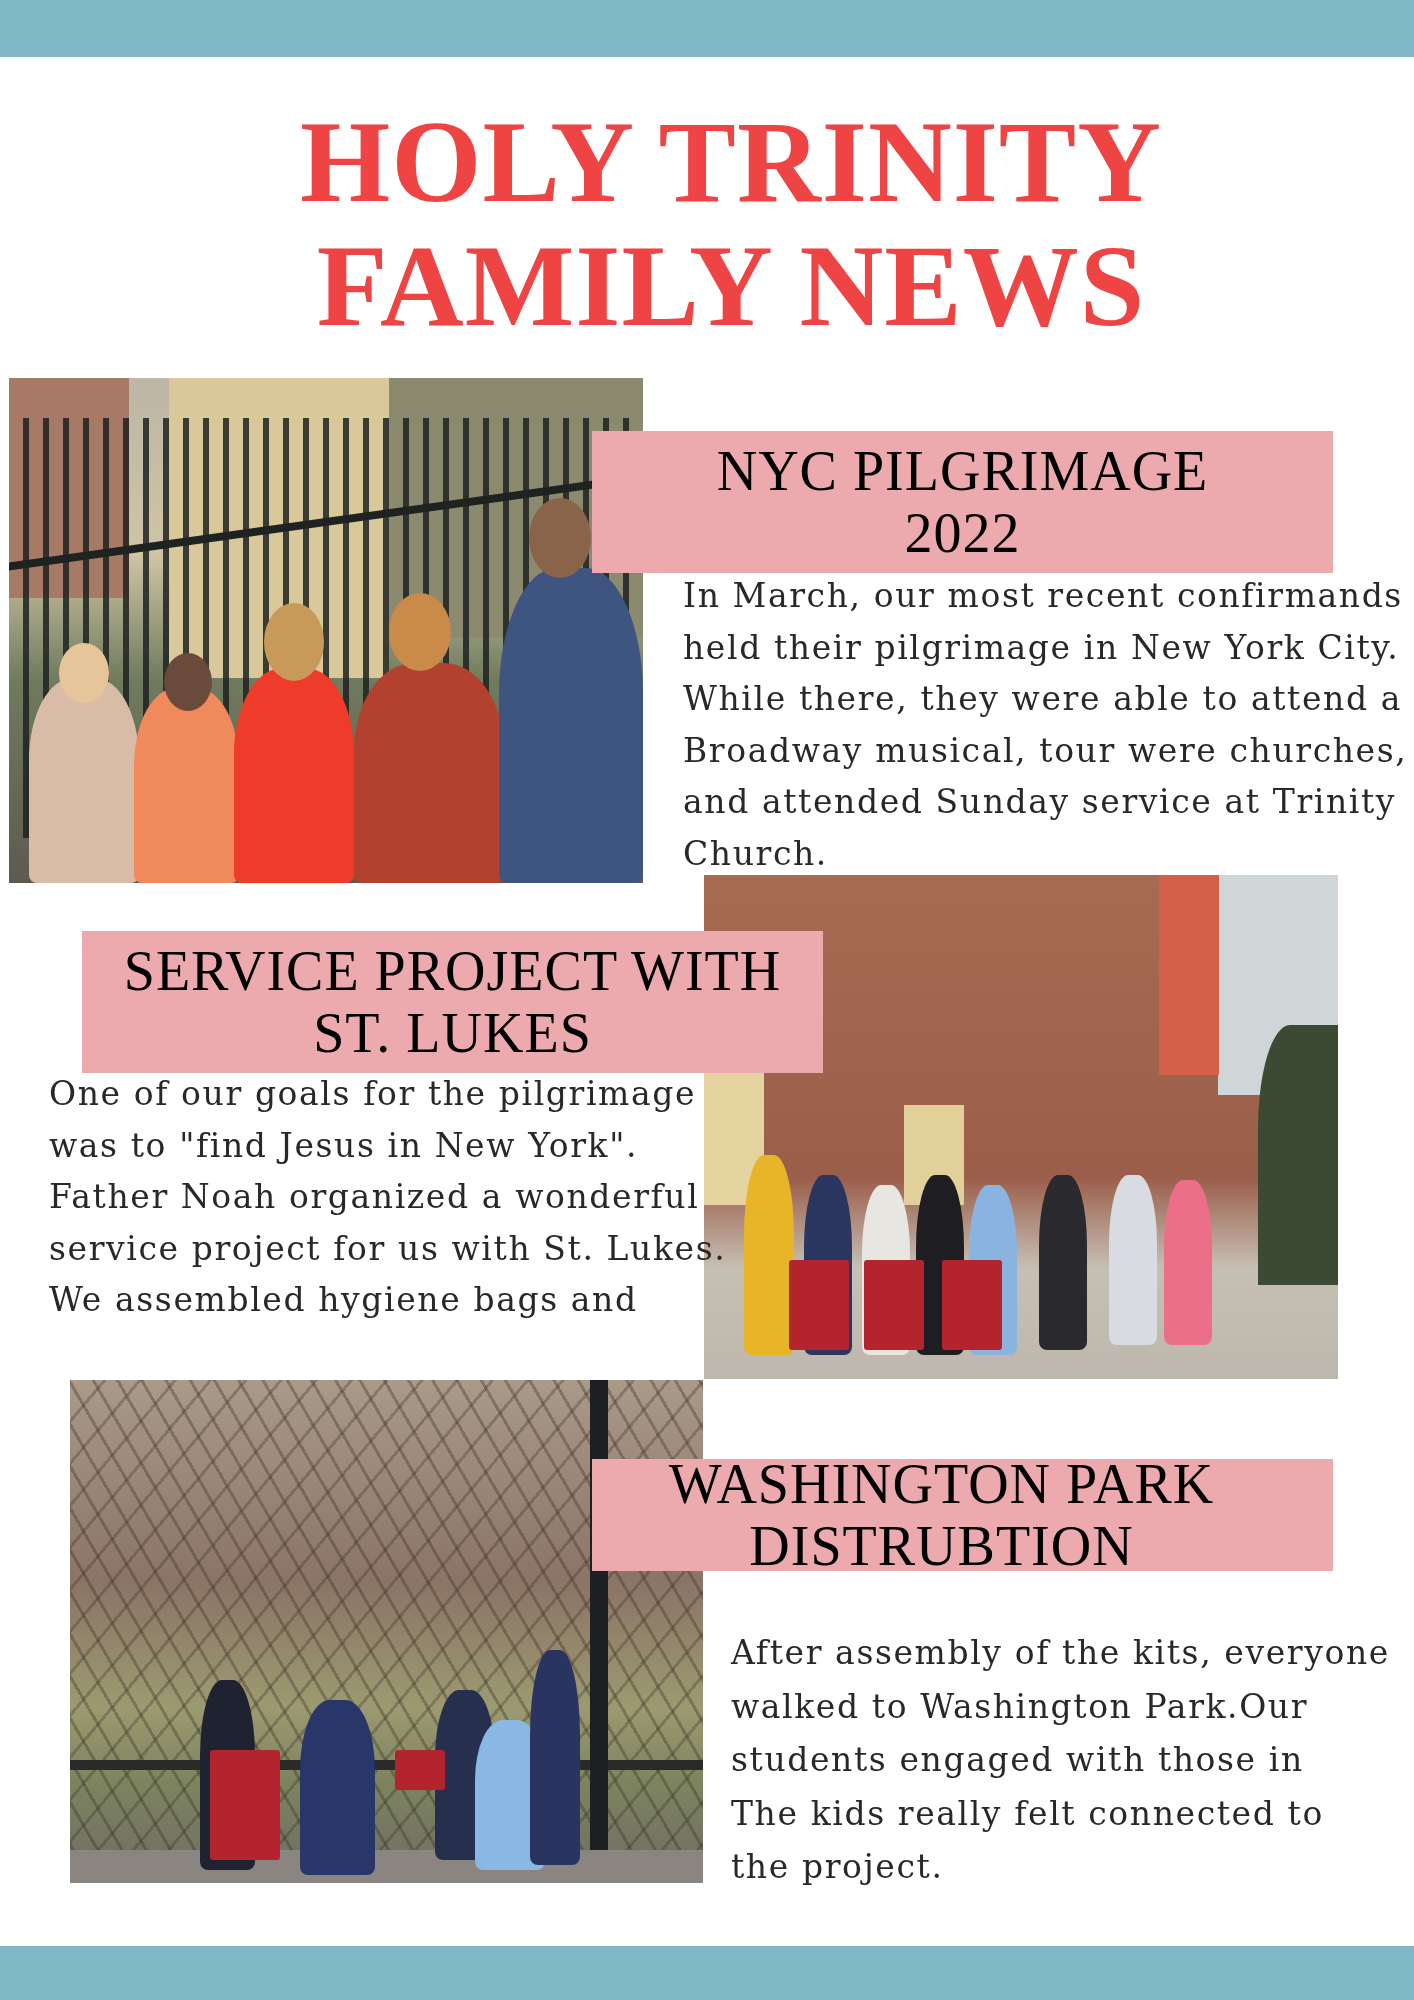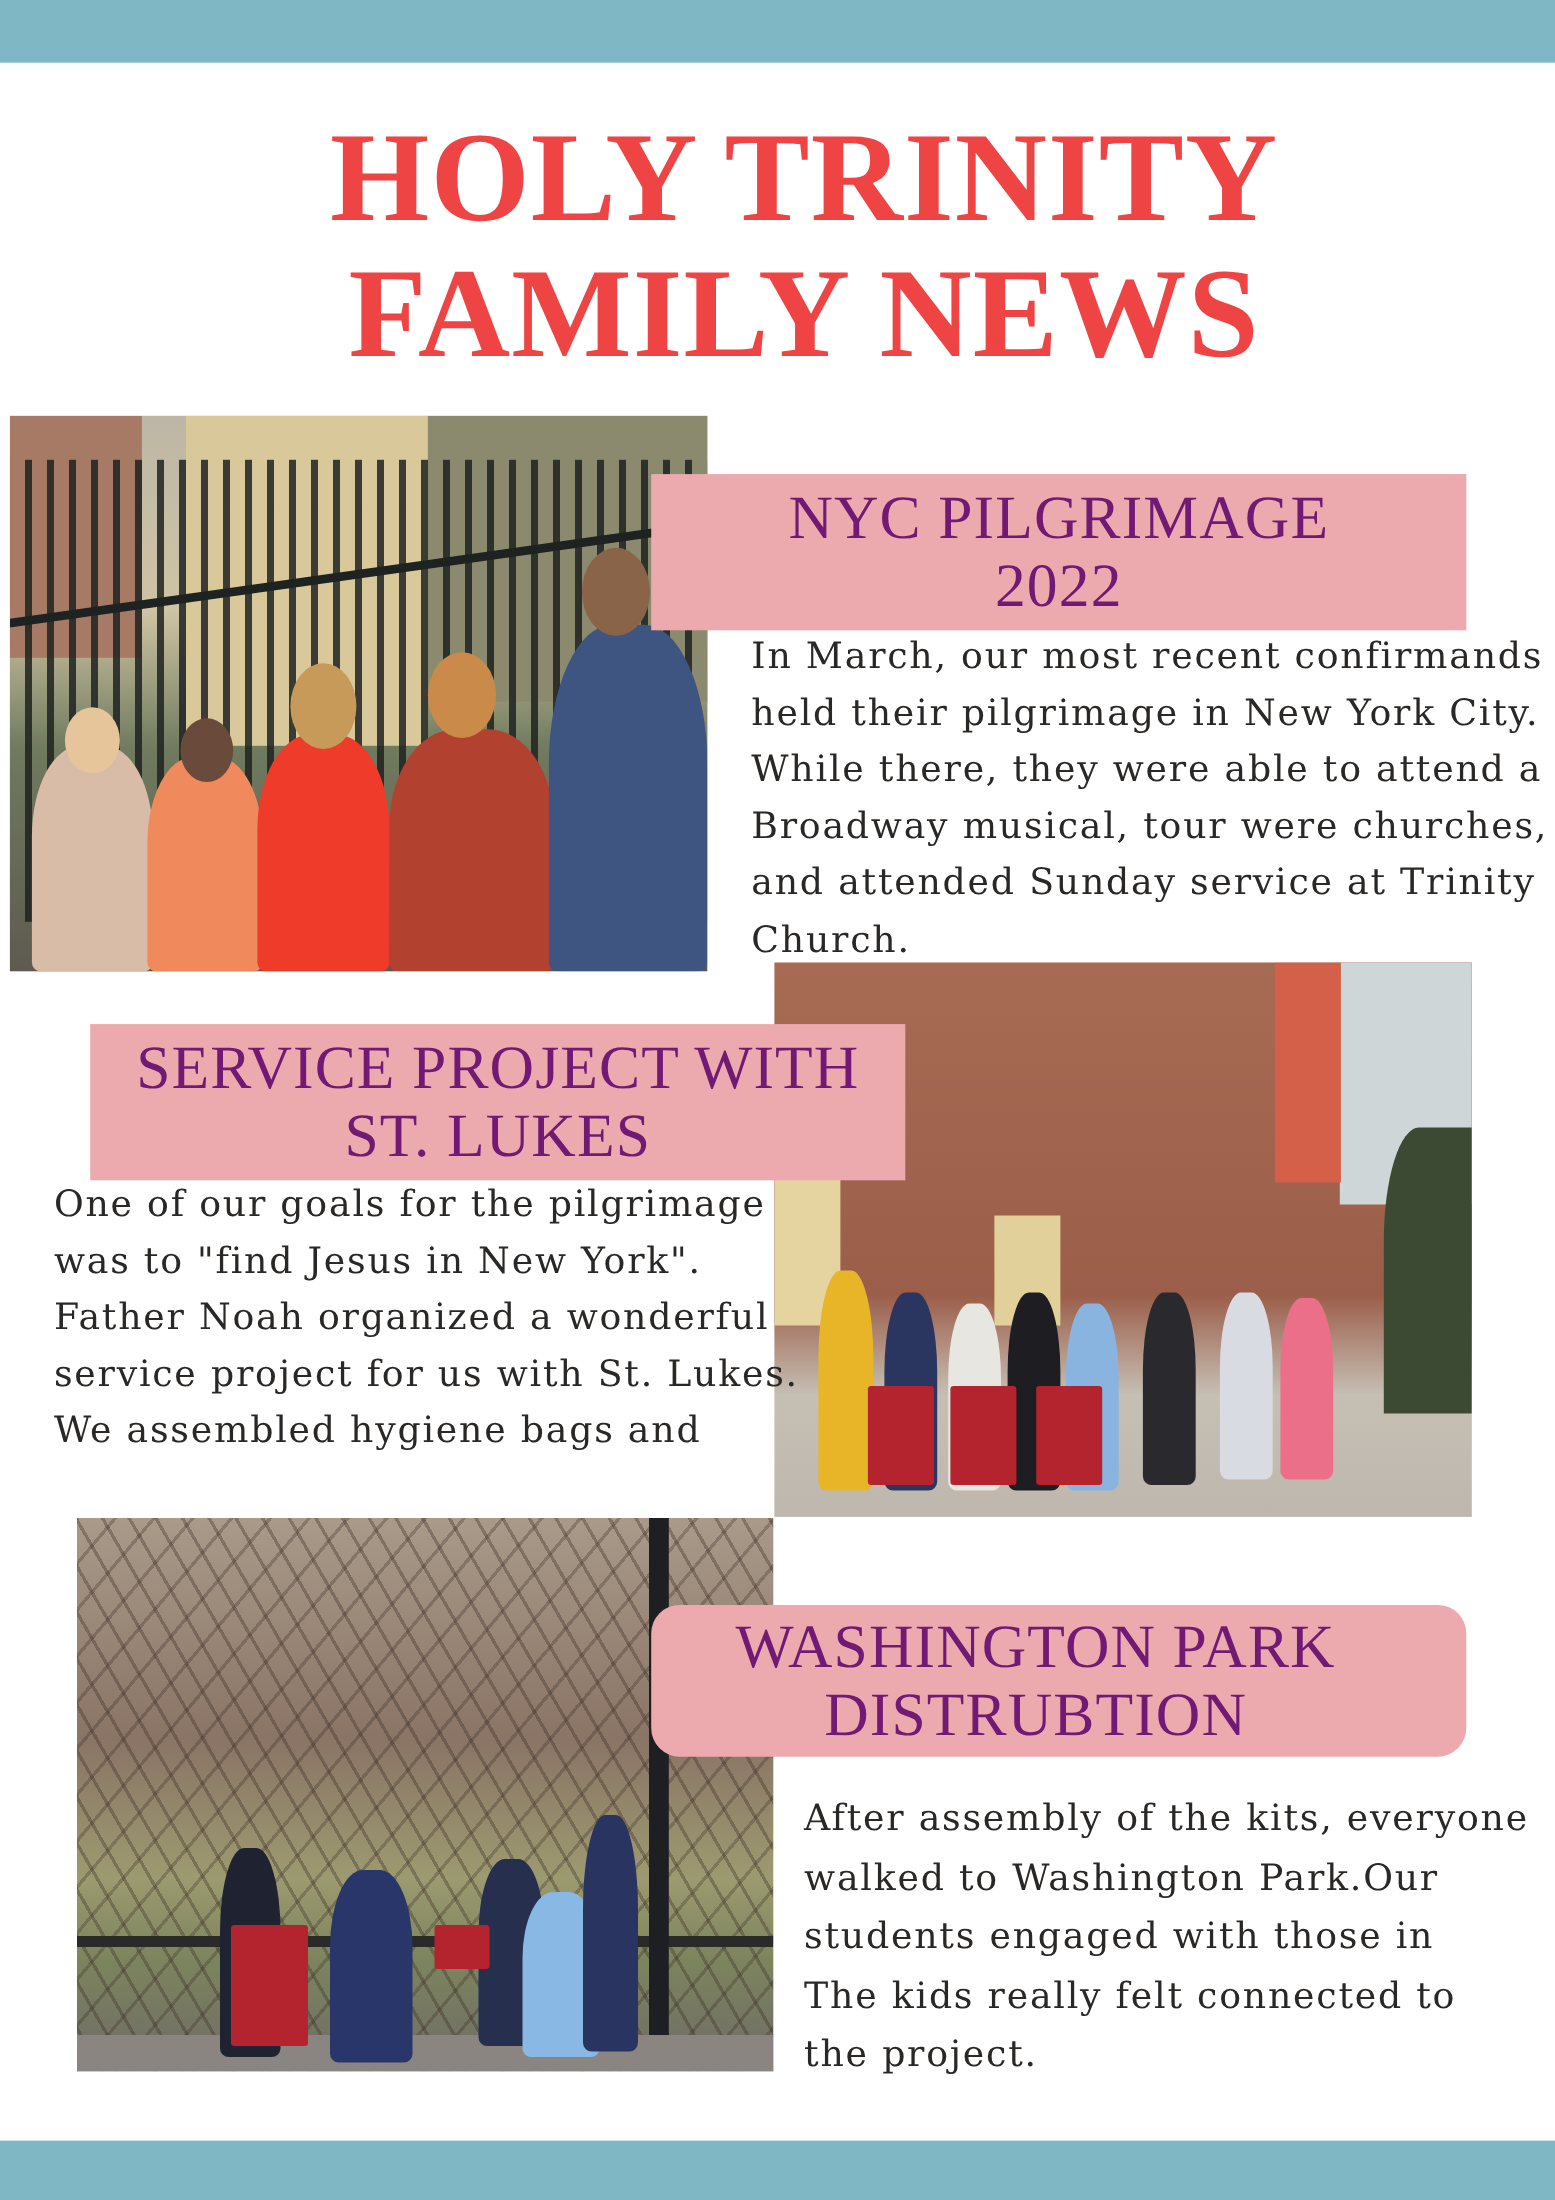--- a/index.html
+++ b/index.html
@@ -48,26 +48,26 @@
     background: repeating-linear-gradient(60deg, transparent 0 18px, rgba(60,45,38,.35) 18px 21px),
                 repeating-linear-gradient(-50deg, transparent 0 24px, rgba(60,45,38,.3) 24px 27px); }
   .p3 .lamp { position:absolute; left:520px; top:0; width:18px; height:470px; background:#1d1f22; }
   .p3 .bench { position:absolute; left:0; top:380px; width:633px; height:10px; background:#2a2a28; }
   .p3 .path { position:absolute; left:0; top:470px; width:633px; height:33px; background:#8a8580; }
 
   .headline-box {
     position: absolute; background: #ecaaae; display: flex; flex-direction: column;
     justify-content: center; align-items: center; text-align: center;
     font-family: "Liberation Serif", "DejaVu Serif", serif;
-    font-size: 56px; line-height: 62px; color: #701a75; letter-spacing: 1px;
+    font-size: 56px; line-height: 62px; color: #000000; letter-spacing: 1px;
   }
   .headline-box span { display: block; white-space: nowrap; }
   .hb1 { left: 592px; top: 431px; width: 741px; height: 142px; }
   .hb2 { left: 82px; top: 931px; width: 741px; height: 142px; }
-  .hb3 { left: 592px; top: 1459px; width: 741px; height: 138px; padding-right: 42px; border-radius: 26px; }
+  .hb3 { left: 592px; top: 1459px; width: 741px; height: 112px; padding-right: 42px; }
 
   .para {
     position: absolute; font-family: "DejaVu Serif", "Liberation Serif", serif;
     font-size: 33px; color: #2a2826; letter-spacing: 1.6px;
   }
   .para span { display: block; white-space: nowrap; }
   .pa1 { left: 683px; top: 570px; line-height: 51.5px; }
   .pa2 { left: 49px; top: 1068px; line-height: 51.5px; }
   .pa3 { left: 731px; top: 1626px; line-height: 53.6px; }
 </style>

